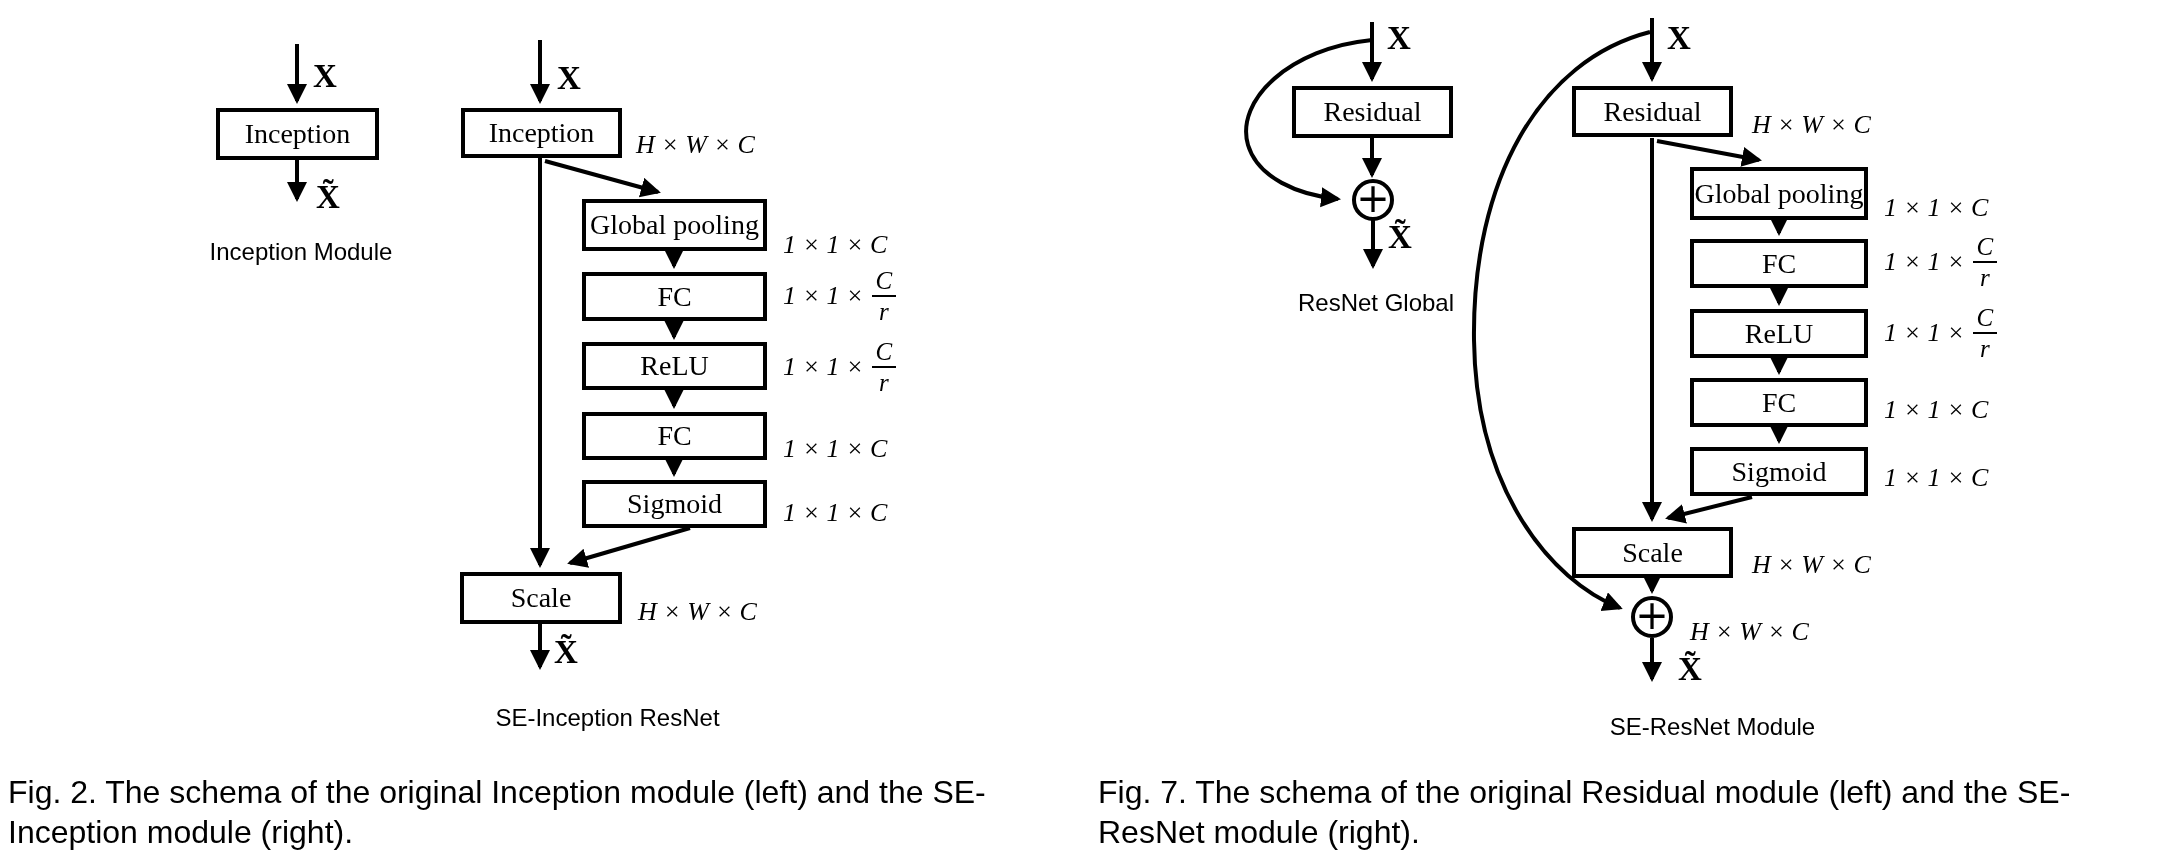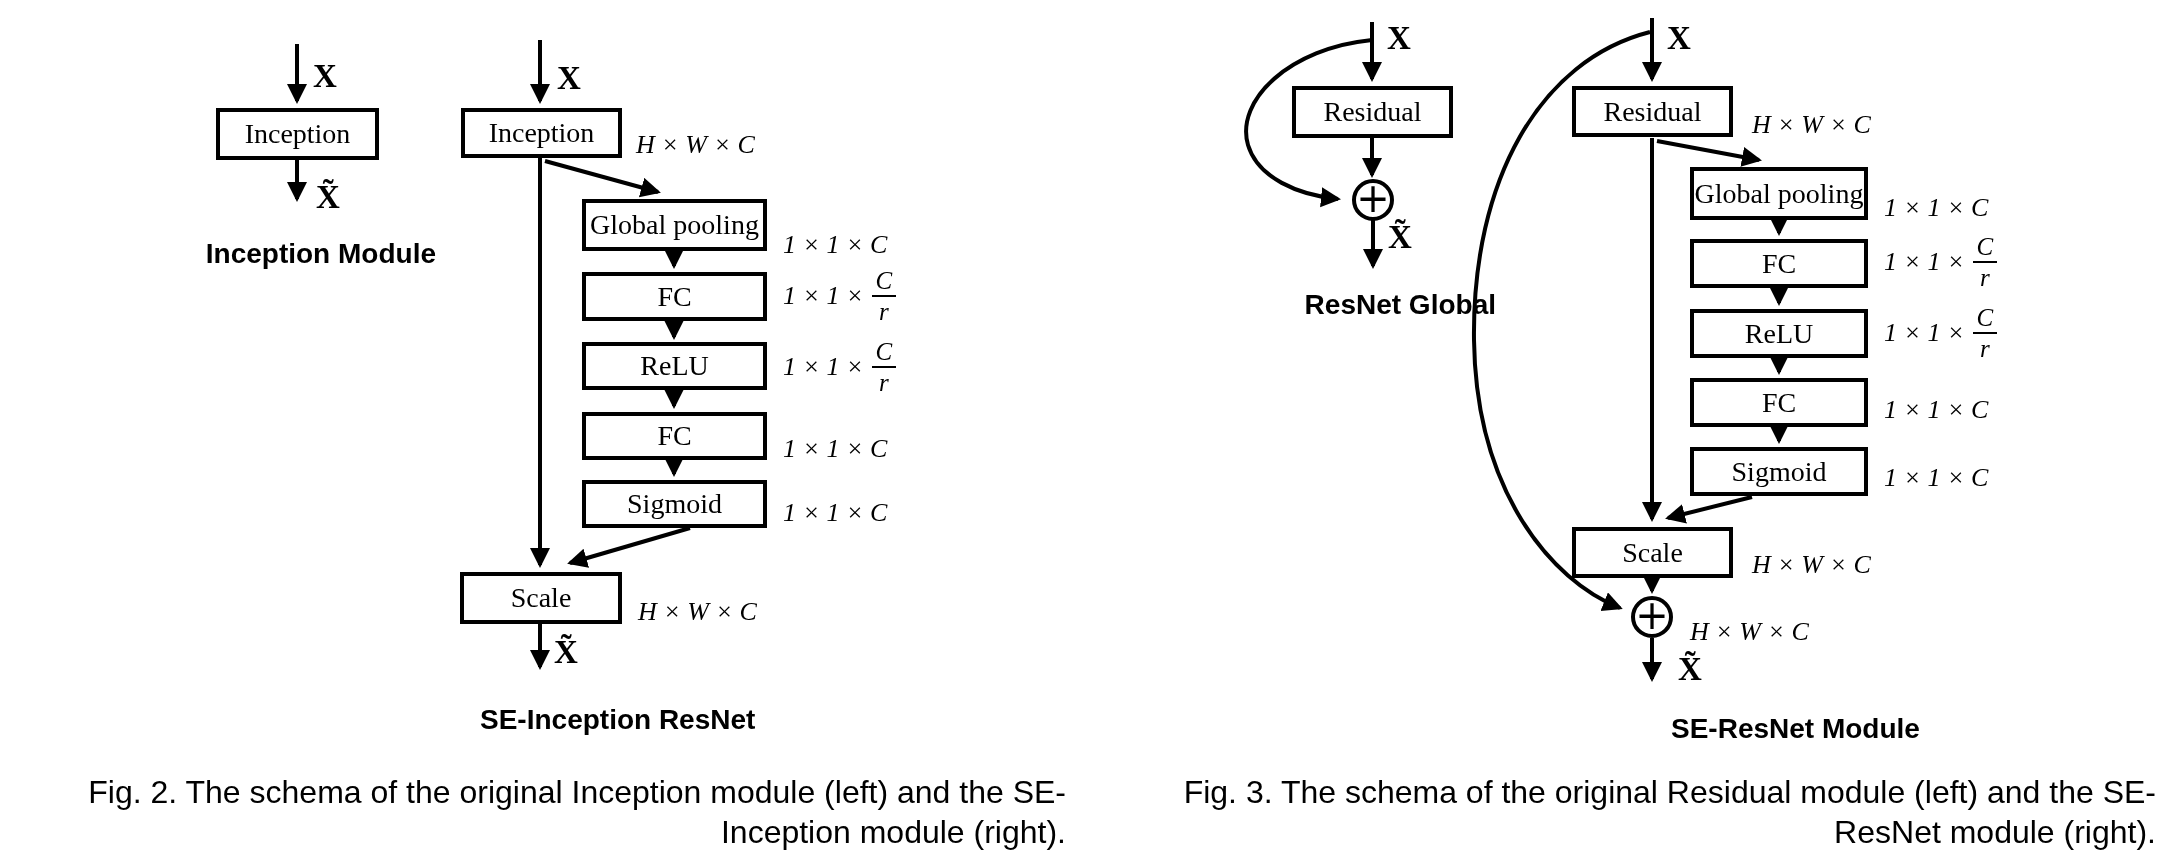--- a/index.html
+++ b/index.html
@@ -12,27 +12,27 @@
          font-family:"Liberation Serif", serif;font-size:28px;line-height:1;white-space:nowrap;}
   .xlab{position:absolute;z-index:2;font-family:"Liberation Serif", serif;font-weight:bold;
         font-size:33px;line-height:1;white-space:nowrap;}
   .dim{position:absolute;z-index:2;font-family:"Liberation Serif", serif;font-style:italic;
        font-size:26px;line-height:32px;white-space:nowrap;}
   .dimf{position:absolute;z-index:2;font-family:"Liberation Serif", serif;font-style:italic;
         font-size:26px;display:flex;align-items:center;gap:8px;height:70px;white-space:nowrap;}
   .frac{display:inline-flex;flex-direction:column;align-items:center;font-size:25px;}
   .frac .num{display:block;line-height:1.08;padding:0 4px 1px 4px;border-bottom:2.5px solid #000;}
   .frac .den{display:block;line-height:1.1;padding-top:1px;}
-  .mtitle{position:absolute;z-index:2;font-family:"Liberation Sans", sans-serif;font-weight:bold;
-          font-size:28px;line-height:1.1;text-align:right;white-space:nowrap;}
+  .mtitle{position:absolute;z-index:2;font-family:"Liberation Sans", sans-serif;font-weight:normal;
+          font-size:24px;line-height:1.1;text-align:center;white-space:nowrap;}
   .plus{position:absolute;z-index:3;width:38px;height:38px;display:flex;align-items:center;
         justify-content:center;font-family:"DejaVu Sans", sans-serif;font-size:40px;
         font-weight:normal;line-height:1;padding-bottom:4px;box-sizing:border-box;}
   .figcap{position:absolute;z-index:2;font-family:"Liberation Sans", sans-serif;
-          font-size:32px;line-height:40px;letter-spacing:0px;text-align:right;}
+          font-size:32px;line-height:40px;letter-spacing:0px;}
 </style>
 </head>
 <body>
 
 <div class="canvas">
 
   <svg class="linework" width="2174" height="864" viewBox="0 0 2174 864">
     <defs>
       <marker id="ah" markerUnits="userSpaceOnUse" markerWidth="24" markerHeight="22" refX="17" refY="10" orient="auto">
         <path d="M0 0 L20 10 L0 20 Z" fill="#000"></path>
@@ -161,18 +161,18 @@
     <div class="block" style="left:1690px;top:447px;width:178px;height:49px;">Sigmoid</div>
     <div class="dim" style="left:1884px;top:462px;">1 × 1 × C</div>
 
     <div class="block" style="left:1572px;top:527px;width:161px;height:51px;">Scale</div>
     <div class="dim" style="left:1752px;top:549px;">H × W × C</div>
 
     <div class="plus" style="left:1633px;top:598px;">+</div>
     <div class="dim" style="left:1690px;top:616px;">H × W × C</div>
 
     <div class="xlab" style="left:1678px;top:653px;">X̃</div>
-    <div class="mtitle" style="left:1671px;top:714px;width:245px;">SE-ResNet Module</div>
+    <div class="mtitle" style="left:1590px;top:714px;width:245px;">SE-ResNet Module</div>
 
-    <div class="figcap" style="left:1098px;top:772px;width:1058px;">Fig. 3. The schema of the original Residual module (left) and the SE-ResNet module (right).</div>
+    <div class="figcap" style="left:1098px;top:772px;width:1058px;">Fig. 7. The schema of the original Residual module (left) and the SE-ResNet module (right).</div>
   </div>
 
 </div>
 
 </body></html>

